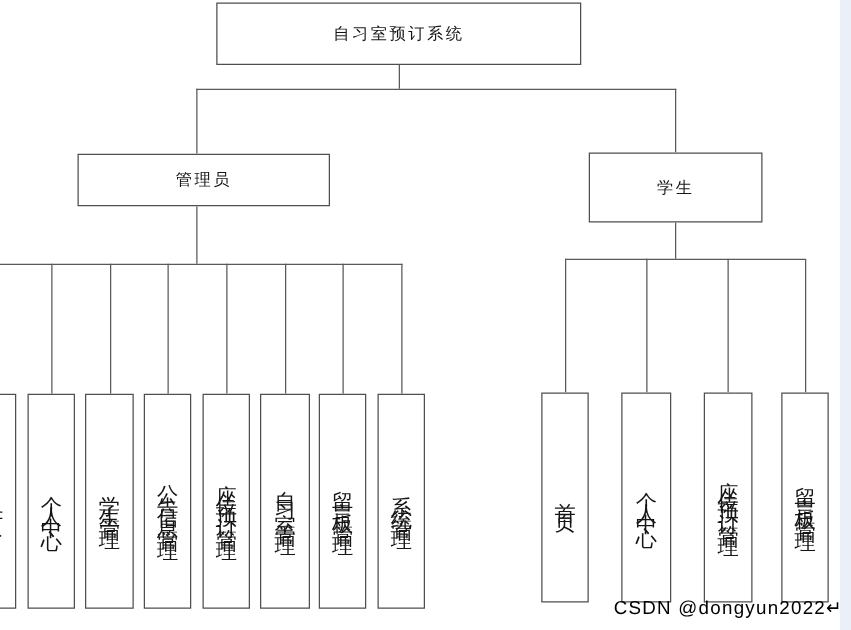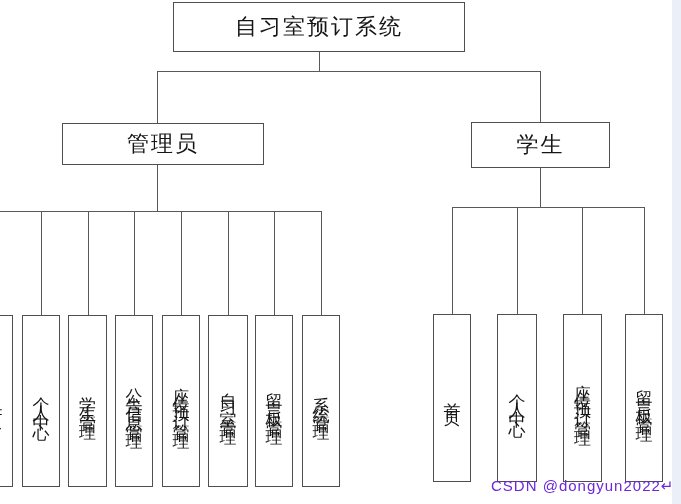--- a/index.html
+++ b/index.html
@@ -15,39 +15,39 @@
   }
   .edge-strip{
     position:absolute;left:672px;top:0;width:9px;height:504px;
     background:#eaeff8;
   }
   .box{
     position:absolute;box-sizing:border-box;
     background:#ffffff;border:1px solid #4f4f4f;
     display:flex;align-items:center;justify-content:center;
   }
-  .hbox{font-size:22px;letter-spacing:2px;}
+  .hbox{font-size:13px;letter-spacing:2px;}
   .vtext{
     writing-mode:vertical-rl;
     text-orientation:upright;
     font-size:17px;
     letter-spacing:9px;
     line-height:1;
     white-space:nowrap;
   }
   .line{position:absolute;background:#595959;}
   .watermark{
     position:absolute;left:491px;top:477px;
-    font-size:15px;color:#6d28d9;letter-spacing:1px;
+    font-size:15px;color:#000000;letter-spacing:1px;
     white-space:nowrap;pointer-events:none;
   }
   
   .n-root{left:173px;top:2px;width:292px;height:50px;}
   .n-admin{left:62px;top:123px;width:202px;height:42px;}
-  .n-student{left:471px;top:122px;width:139px;height:46px;}
+  .n-student{left:471px;top:122px;width:139px;height:56px;}
   .a-leaf{top:315px;height:172px;}
   .s-leaf{top:314px;height:168px;}
   .a0{left:-25px;width:38px;}
   .a1{left:22px;width:38px;}
   .a2{left:68px;width:39px;}
   .a3{left:115px;width:38px;}
   .a4{left:162px;width:38px;}
   .a5{left:208px;width:40px;}
   .a6{left:255px;width:38px;}
   .a7{left:302px;width:38px;}

